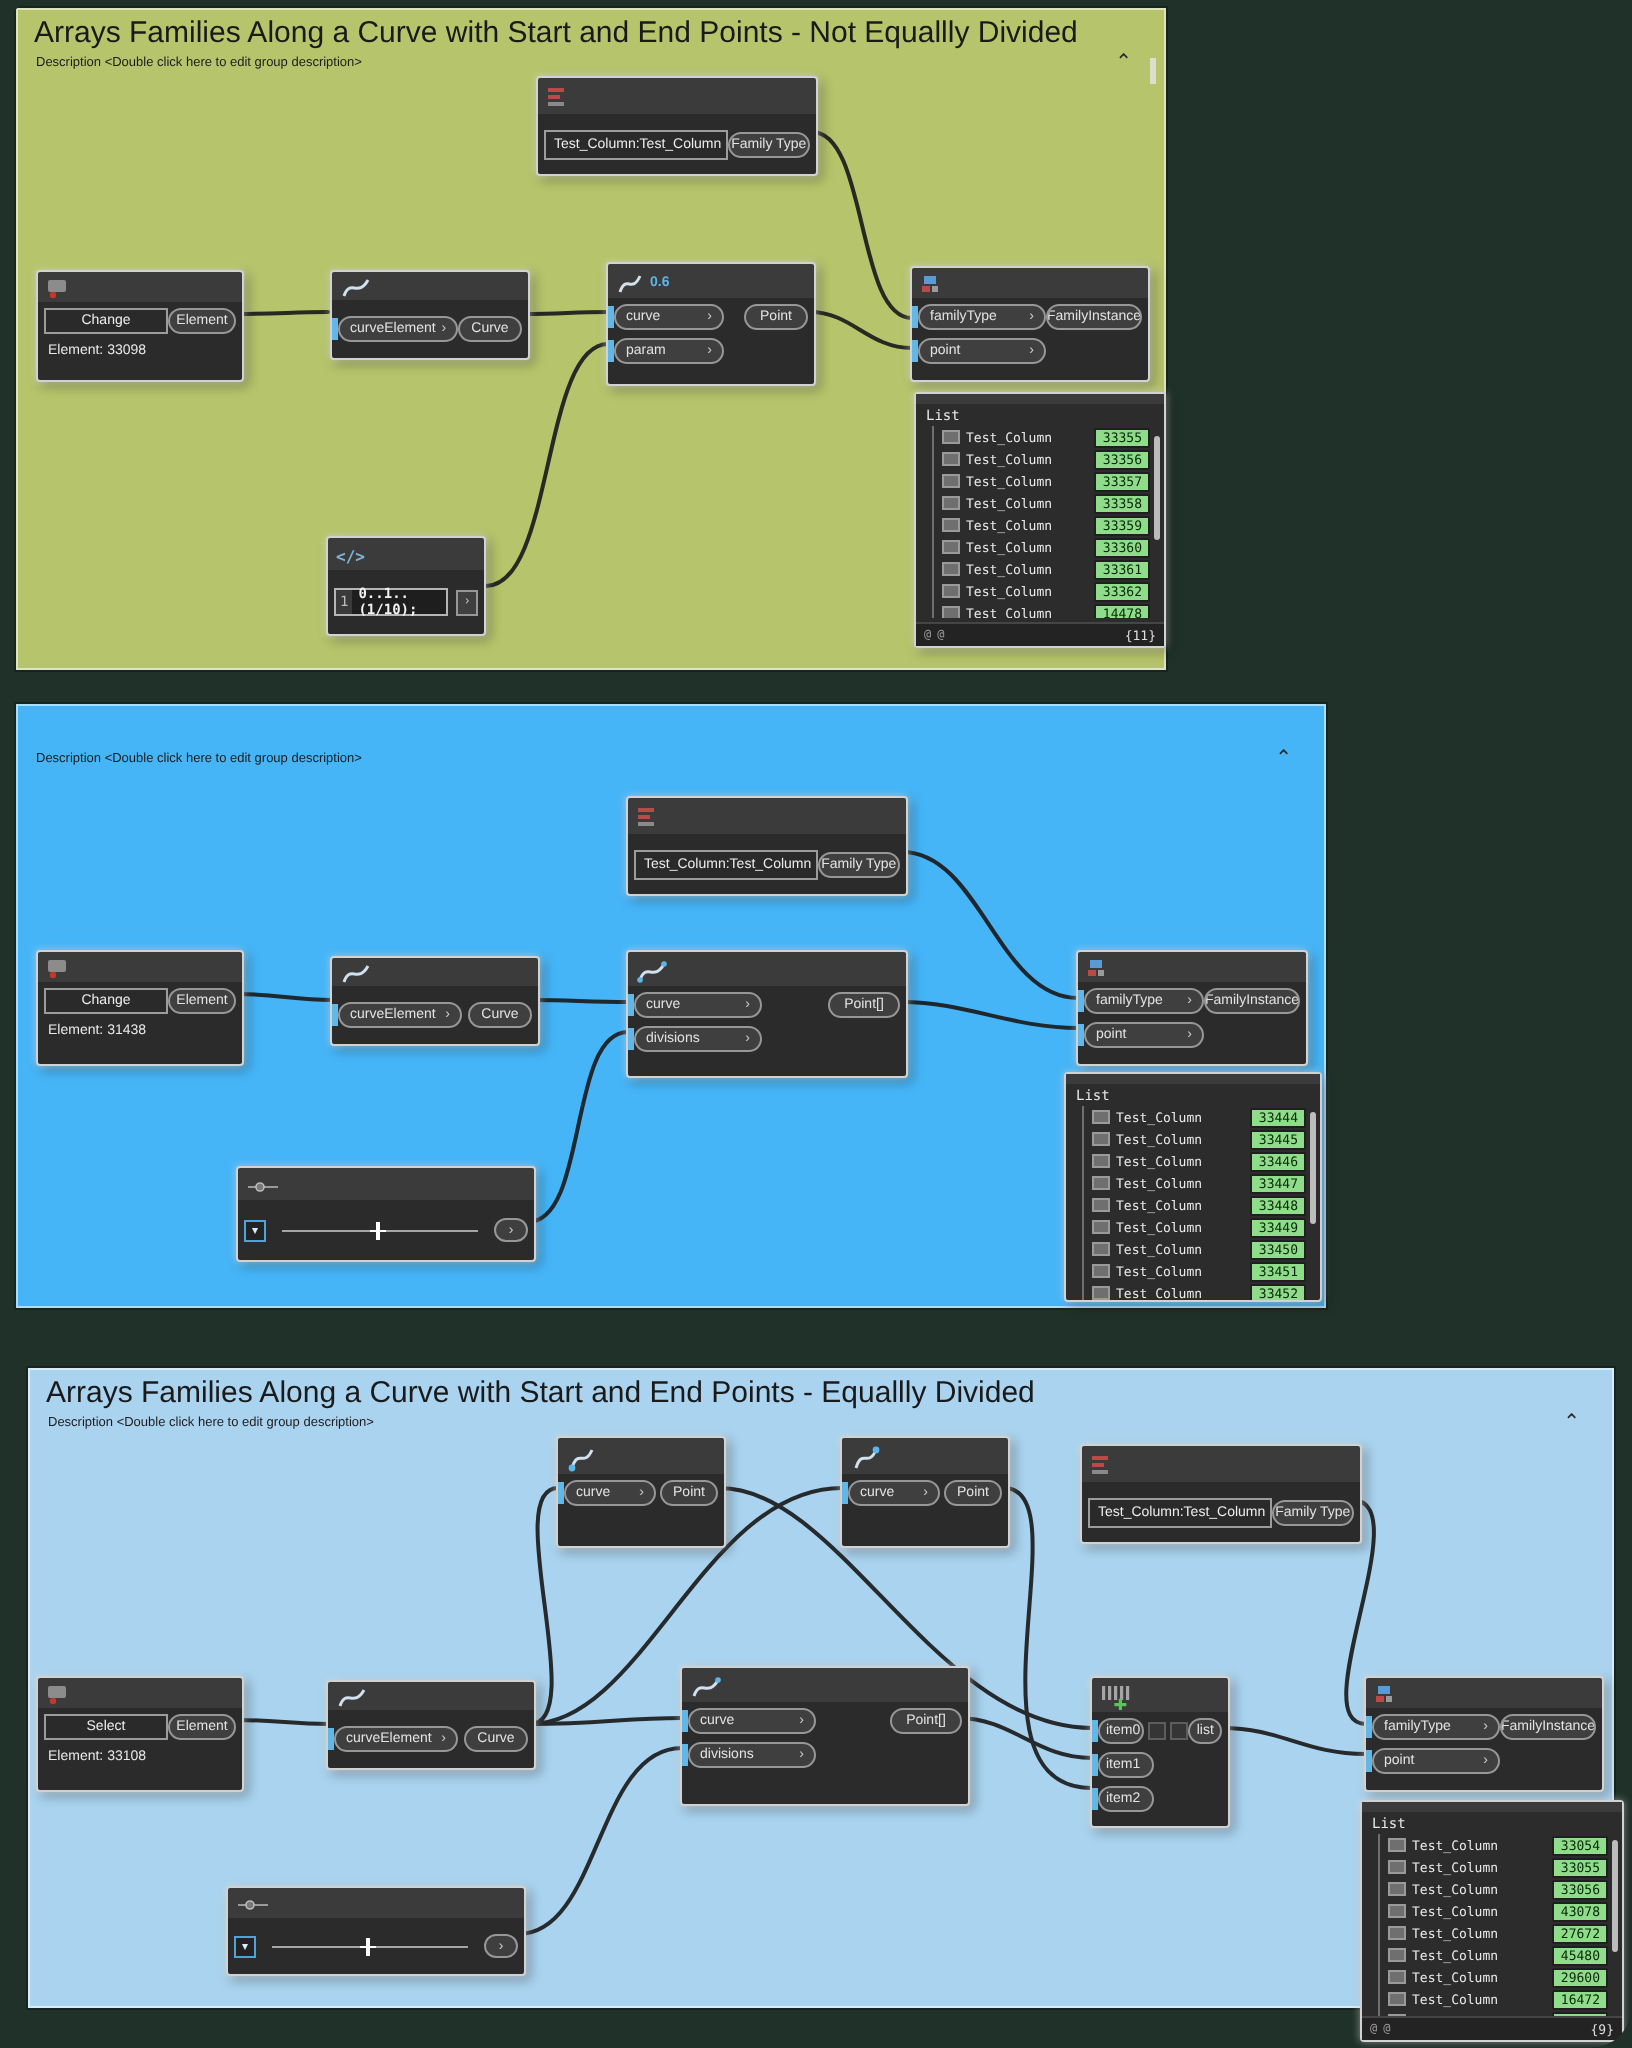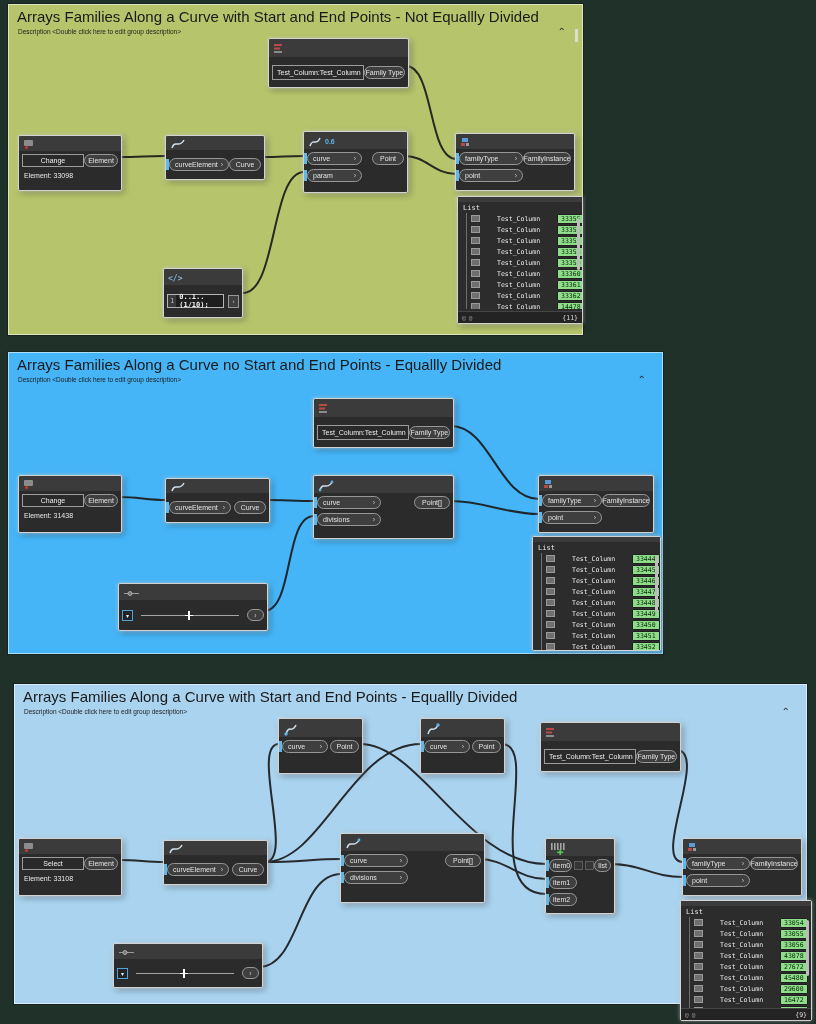--- a/index.html
+++ b/index.html
@@ -1,16 +1,16 @@
 <!DOCTYPE html>
 <html><head>
 <meta charset="utf-8">
 <style>
   html,body{margin:0;padding:0;background:#20312a;font-family:"Liberation Sans",sans-serif;}
-  #stage{position:relative;width:816px;height:1024px;overflow:hidden;background:#20312a;}
+  #stage{position:relative;width:816px;height:1024px;overflow:hidden;background:#20312a;border-radius:21px;}
   .group{position:absolute;border:1px solid rgba(255,255,255,.55);box-shadow:0 0 0 1px rgba(0,0,0,.25);z-index:1;}
   .g-title{position:absolute;left:8px;top:3px;font-size:15px;color:#1a1a1a;white-space:nowrap;}
   .g-desc{position:absolute;left:9px;top:23px;font-size:6.5px;color:#1d1d1d;}
   .g-chev{position:absolute;top:22px;right:16px;font-size:10px;color:#2a2a2a;line-height:10px;}
   .g-bar{position:absolute;top:24px;right:4px;width:3px;height:13px;background:#e6e6e6;opacity:.8;}
   svg.wires{position:absolute;left:0;top:0;z-index:2;pointer-events:none;}
   .node{position:absolute;z-index:3;background:#3b3b3b;border:1px solid #d2d2d2;border-radius:2px;
         box-shadow:0 0 4px rgba(255,255,255,.5),2px 2px 6px rgba(0,0,0,.35);
         display:flex;flex-direction:column;box-sizing:border-box;color:#ddd;}
   .nhead{flex:none;display:flex;align-items:center;gap:3px;padding:2px 4px 0;}
@@ -43,21 +43,21 @@
   .sl-track{flex:1;height:1px;background:#a5a5a5;margin:0 8px;position:relative;}
   .sl-handle{position:absolute;top:-4px;width:2px;height:9px;background:#fff;}
   .sl-handle::before{content:"";position:absolute;left:-3px;top:4px;width:8px;height:1px;background:#fff;}
   .sl-out{flex:none;width:17px;height:12px;border:1px solid #979797;border-radius:7px;background:#3f3f3f;color:#ccc;
       font-size:7px;display:flex;align-items:center;justify-content:center;box-sizing:border-box;}
   .watch{background:#2c2c2c;}
   .whead{flex:none;height:5px;background:#3b3b3b;}
   .wbody{flex:1;position:relative;font-family:"DejaVu Sans Mono",monospace;overflow:hidden;}
   .wtitle{font-size:7px;color:#e8e8e8;padding:2px 0 1px 5px;}
   .wrows{margin-left:8px;border-left:1px solid #6f6f6f;padding-left:4px;overflow:hidden;}
-  .wrow{display:flex;align-items:center;height:11px;gap:17px;}
+  .wrow{display:flex;align-items:center;height:11px;gap:3px;}
   .wicon{flex:none;width:9px;height:7px;background:#6f6f6f;border:1px solid #9a9a9a;box-sizing:border-box;}
   .wlabel{font-size:6.5px;color:#eaeaea;flex:1;white-space:nowrap;}
   .wbadge{font-size:6.5px;background:#8fdd8a;color:#072907;border:1px solid #1f1f1f;border-radius:1px;
       padding:0 3px;margin-right:7px;line-height:8px;}
   .wfoot{flex:none;height:11px;background:#232323;border-top:1px solid #454545;display:flex;align-items:center;
       padding:0 4px;gap:3px;}
   .wfi{font-size:6px;color:#9a9a9a;font-family:"DejaVu Sans Mono",monospace;}
   .wcount{margin-left:auto;font-size:6.5px;color:#dedede;font-family:"DejaVu Sans Mono",monospace;}
   .scroll{position:absolute;right:2px;width:3px;background:#bcbcbc;border-radius:2px;z-index:4;}
 </style>
@@ -66,21 +66,20 @@
 
 <div id="stage">
 
   <div class="group" style="left:8px;top:4px;width:573px;height:329px;background:#b6c46b;">
     <div class="g-title">Arrays Families Along a Curve with Start and End Points - Not Equallly Divided</div>
     <div class="g-desc">Description &lt;Double click here to edit group description&gt;</div>
     <span class="g-chev">⌃</span>
     <i class="g-bar"></i>
   </div>
   <div class="group" style="left:8px;top:352px;width:653px;height:300px;background:#45b5f7;">
-    <div class="g-title">Arrays Families Along a Curve no Start and End Points - Equallly Divided</div>
     <div class="g-desc">Description &lt;Double click here to edit group description&gt;</div>
     <span class="g-chev">⌃</span>
   </div>
   <div class="group" style="left:14px;top:684px;width:791px;height:318px;background:#a9d3ef;">
     <div class="g-title">Arrays Families Along a Curve with Start and End Points - Equallly Divided</div>
     <div class="g-desc">Description &lt;Double click here to edit group description&gt;</div>
     <span class="g-chev">⌃</span>
   </div>
 
   <svg class="wires" width="816" height="1024" viewBox="0 0 816 1024">

